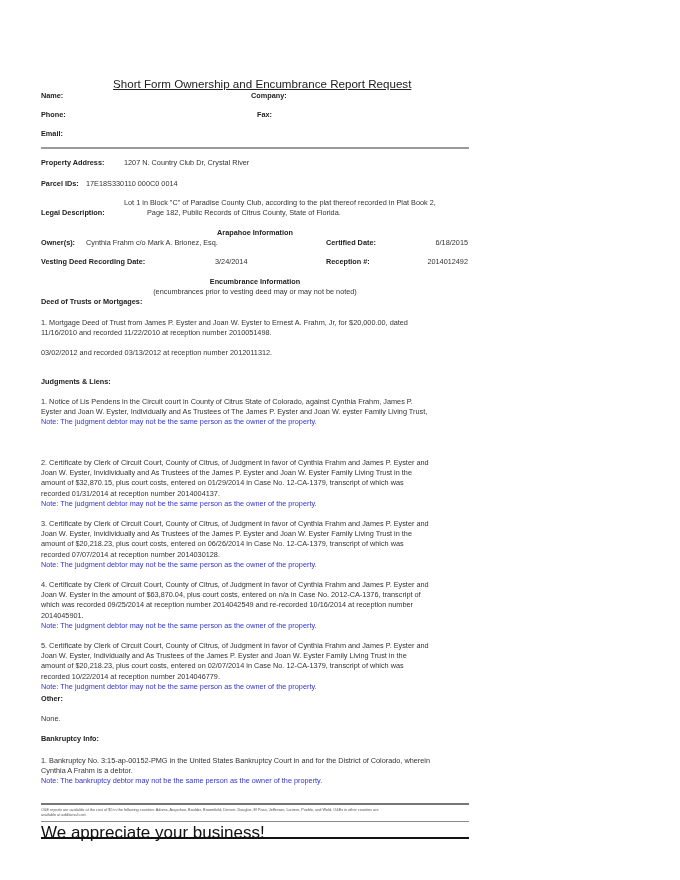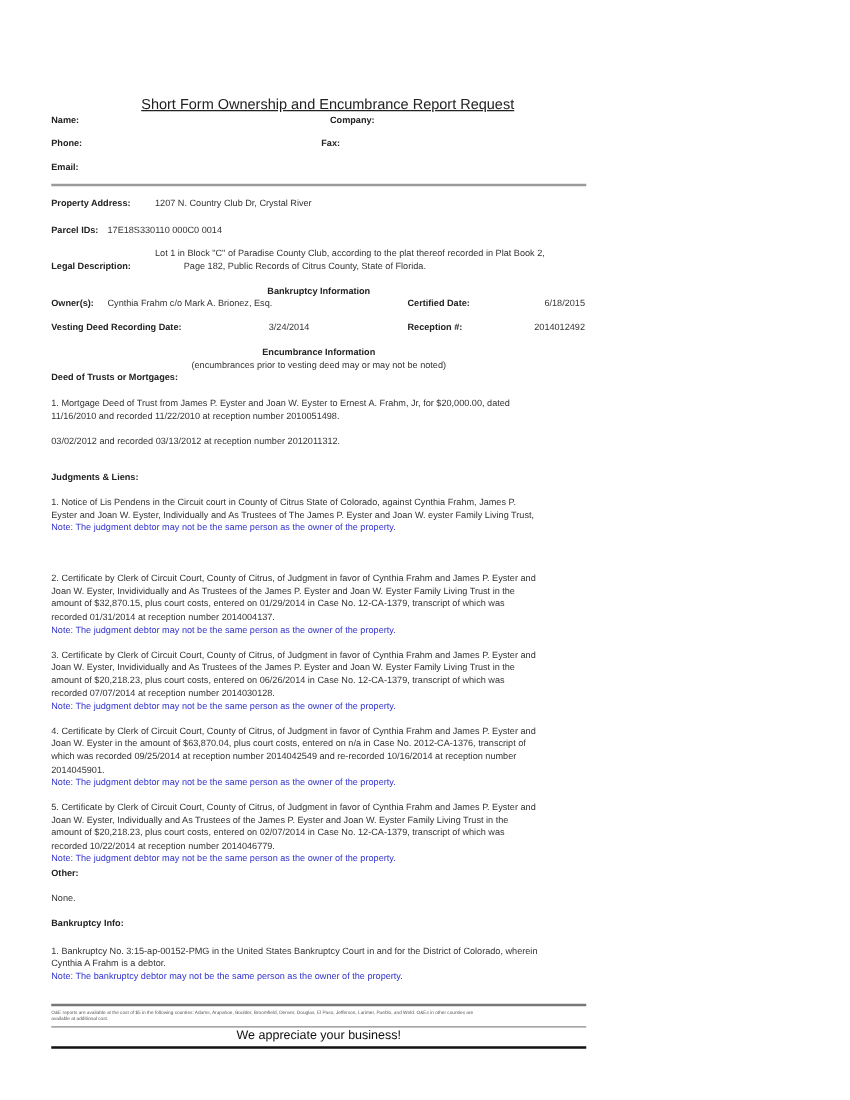--- a/index.html
+++ b/index.html
@@ -15,46 +15,46 @@
   .title {
     left: 113px; top: 77px; width: 284px; text-align: center;
     font-size: 11.6px; text-decoration: underline; color: #222; white-space: nowrap;
   }
   .center { text-align: center; width: 428px; left: 41px; }
   .hr-gray { left: 41px; width: 428px; height: 2px; background: #9a9a9a; }
   .hr-thin { left: 41px; width: 428px; height: 1px; background: #8a8a8a; }
   .hr-black { left: 41px; width: 428px; height: 1.5px; background: #111; }
   .block { left: 41px; width: 428px; }
   .fine { font-size: 3.8px; color: #555; line-height: 5px; }
-  .thanks { font-size: 10px; color: #111; text-align: center; }
+  .thanks { font-size: 17px; color: #111; }
 </style>
 </head>
 <body>
 
 <div class="abs title">Short Form Ownership and Encumbrance Report Request</div>
 
 <div class="abs lbl" style="left:41px; top:91px;">Name:</div>
-<div class="abs lbl" style="left:264px; top:91px;">Company:</div>
+<div class="abs lbl" style="left:251px; top:91px;">Company:</div>
 <div class="abs lbl" style="left:41px; top:110px;">Phone:</div>
 <div class="abs lbl" style="left:257px; top:110px;">Fax:</div>
 <div class="abs lbl" style="left:41px; top:129px;">Email:</div>
 
 <div class="abs hr-gray" style="top:147px;"></div>
 
 <div class="abs lbl" style="left:41px; top:158px;">Property Address:</div>
 <div class="abs val" style="left:124px; top:158px;">1207 N. Country Club Dr, Crystal River</div>
 
 <div class="abs lbl" style="left:41px; top:179px;">Parcel IDs:</div>
 <div class="abs val" style="left:86px; top:179px;">17E18S330110 000C0 0014</div>
 
 <div class="abs val" style="left:124px; top:198px;">Lot 1 in Block "C" of Paradise County Club, according to the plat thereof recorded in Plat Book 2,</div>
 <div class="abs lbl" style="left:41px; top:208px;">Legal Description:</div>
 <div class="abs val" style="left:124px; top:208px;padding-left:23px;">Page 182, Public Records of Citrus County, State of Florida.</div>
 
-<div class="abs lbl center" style="top:228px;">Bankruptcy Information</div>
+<div class="abs lbl center" style="top:228px;">Arapahoe Information</div>
 <div class="abs lbl" style="left:41px; top:238px;">Owner(s):</div>
 <div class="abs val" style="left:86px; top:238px;">Cynthia Frahm c/o Mark A. Brionez, Esq.</div>
 <div class="abs lbl" style="left:326px; top:238px;">Certified Date:</div>
 <div class="abs val" style="left:400px; top:238px; width:68px; text-align:right;">6/18/2015</div>
 
 <div class="abs lbl" style="left:41px; top:257px;">Vesting Deed Recording Date:</div>
 <div class="abs val" style="left:215px; top:257px;">3/24/2014</div>
 <div class="abs lbl" style="left:326px; top:257px;">Reception #:</div>
 <div class="abs val" style="left:400px; top:257px; width:68px; text-align:right;">2014012492</div>
 

